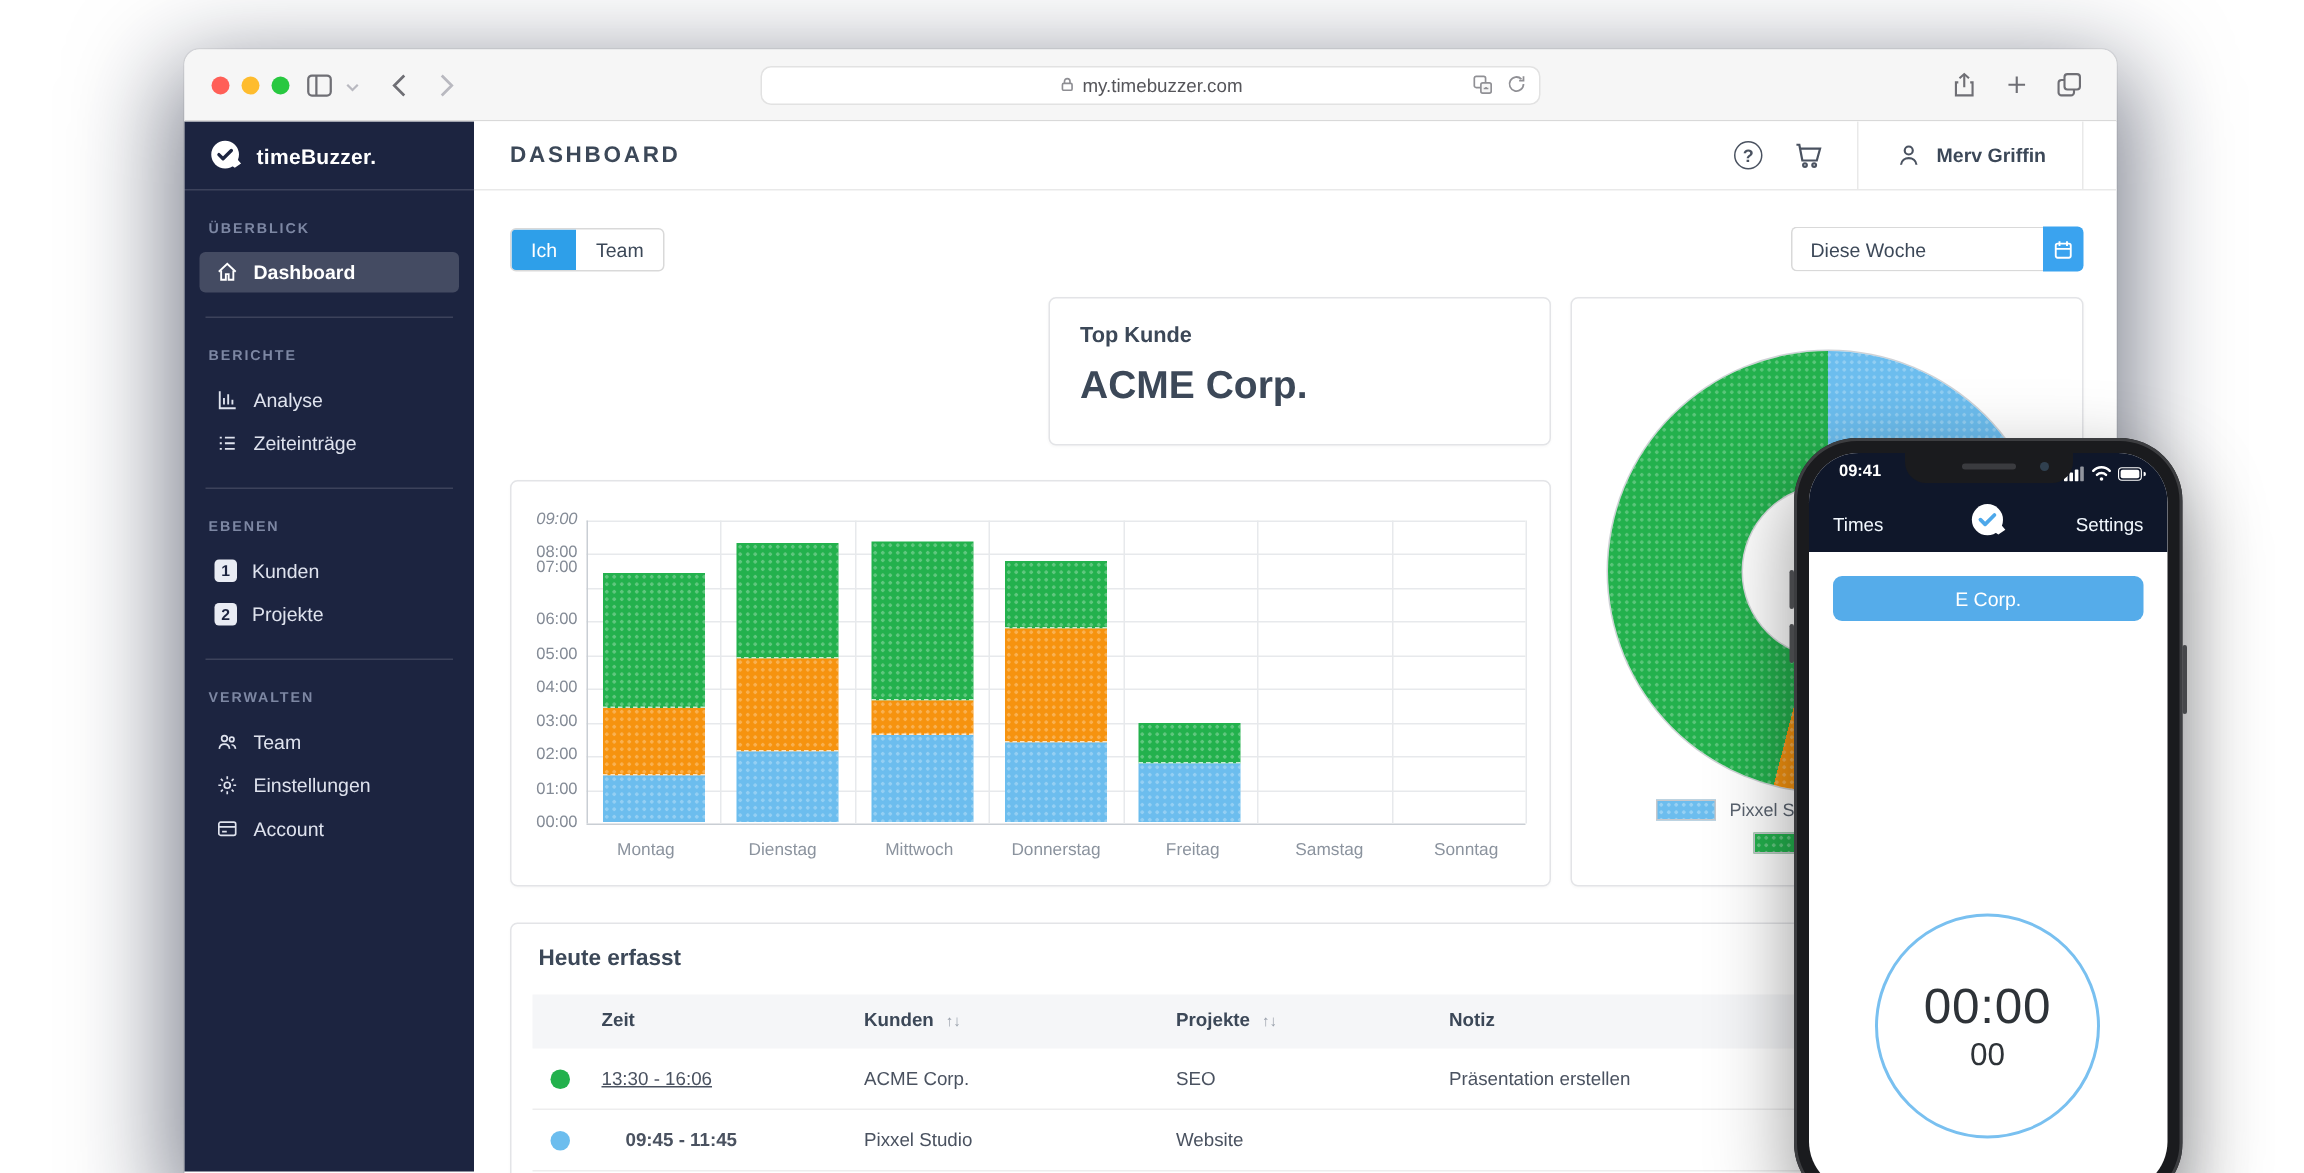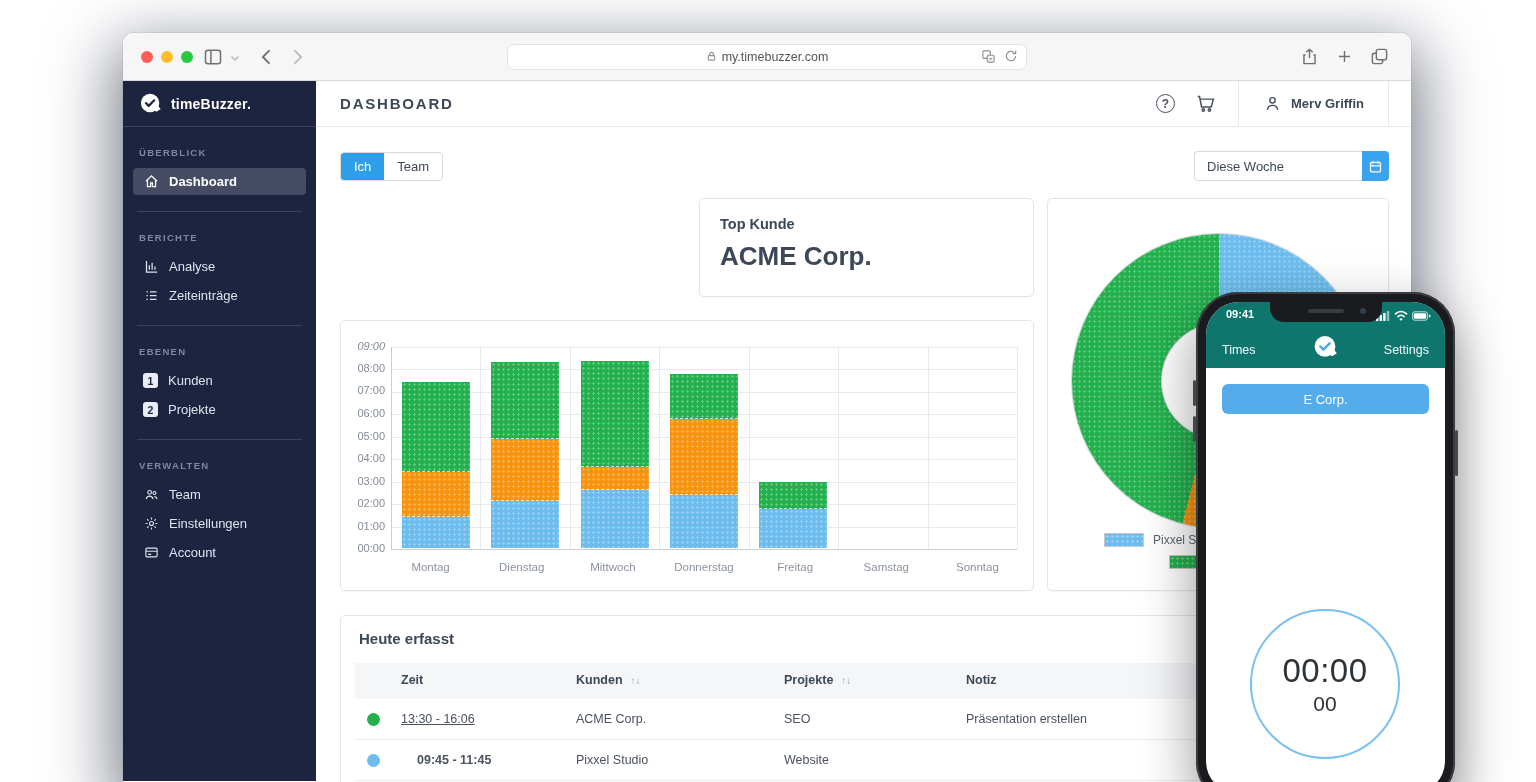--- a/index.html
+++ b/index.html
@@ -124,21 +124,21 @@
 
   
   #phone { position:absolute; left:1196px; top:292px; width:259px; height:512px;
     background:#1a1b1e; border-radius:42px;
     box-shadow:0 22px 55px rgba(0,0,0,.42), inset 0 0 0 2px #3c3d40; z-index:50; }
   .nub { position:absolute; width:3px; background:#46474a; border-radius:2px; }
   #nub-vol1 { left:-3px; top:88px; height:26px; }
   #nub-vol2 { left:-3px; top:124px; height:26px; }
   #nub-power { right:-3px; top:138px; height:46px; }
   #screen { position:absolute; inset:10px; background:#fff; border-radius:33px; overflow:hidden; }
-  #phone-header { position:absolute; left:0; right:0; top:0; height:66px; background:#0f766e; }
+  #phone-header { position:absolute; left:0; right:0; top:0; height:66px; background:#0f172a; }
   #notch { position:absolute; left:50%; transform:translateX(-50%); top:0; width:112px; height:20px;
     background:#1a1b1e; border-radius:0 0 14px 14px; }
   #notch-speaker { position:absolute; left:50%; transform:translateX(-50%); top:7px;
     width:36px; height:4px; border-radius:2px; background:#3a3b3f; }
   #notch-cam { position:absolute; right:16px; top:6px; width:6px; height:6px;
     border-radius:50%; background:#30404f; }
   #status-time { position:absolute; left:20px; top:6px; color:#fff; font-size:11px; font-weight:bold; }
   #status-icons { position:absolute; right:14px; top:8px; display:flex; gap:4px; align-items:center; }
   #phone-nav { position:absolute; left:0; right:0; bottom:0; height:40px; }
   .phone-nav-label { position:absolute; bottom:11px; color:#f2f8fe; font-size:12.5px; }
@@ -431,21 +431,21 @@
               <div>Samstag</div>
               <div>Sonntag</div>
             </div>
         <div class="ytick" style="left: 6px; top: 221px;">00:00</div>
             <div class="ytick" style="left: 6px; top: 198.556px;">01:00</div>
             <div class="ytick" style="left: 6px; top: 176.111px;">02:00</div>
             <div class="ytick" style="left: 6px; top: 153.667px;">03:00</div>
             <div class="ytick" style="left: 6px; top: 131.222px;">04:00</div>
             <div class="ytick" style="left: 6px; top: 108.778px;">05:00</div>
             <div class="ytick" style="left: 6px; top: 86.3333px;">06:00</div>
-            <div class="ytick" style="left: 6px; top: 63px;">07:00</div>
+            <div class="ytick" style="left: 6px; top: 51px;">07:00</div>
             <div class="ytick" style="left: 6px; top: 41.4444px;">08:00</div>
             <div class="ytick" style="left: 6px; top: 19px; font-style: italic;">09:00</div>
           </div>
 
         <div class="card" id="card-table">
           <div id="table-title">Heute erfasst</div>
           <div id="table-head">
               <div class="th" style="left: 46px;">Zeit</div>
               <div class="th" style="left: 221px;">Kunden<span class="sort-icon">↑↓</span></div>
               <div class="th" style="left: 429px;">Projekte<span class="sort-icon">↑↓</span></div>

